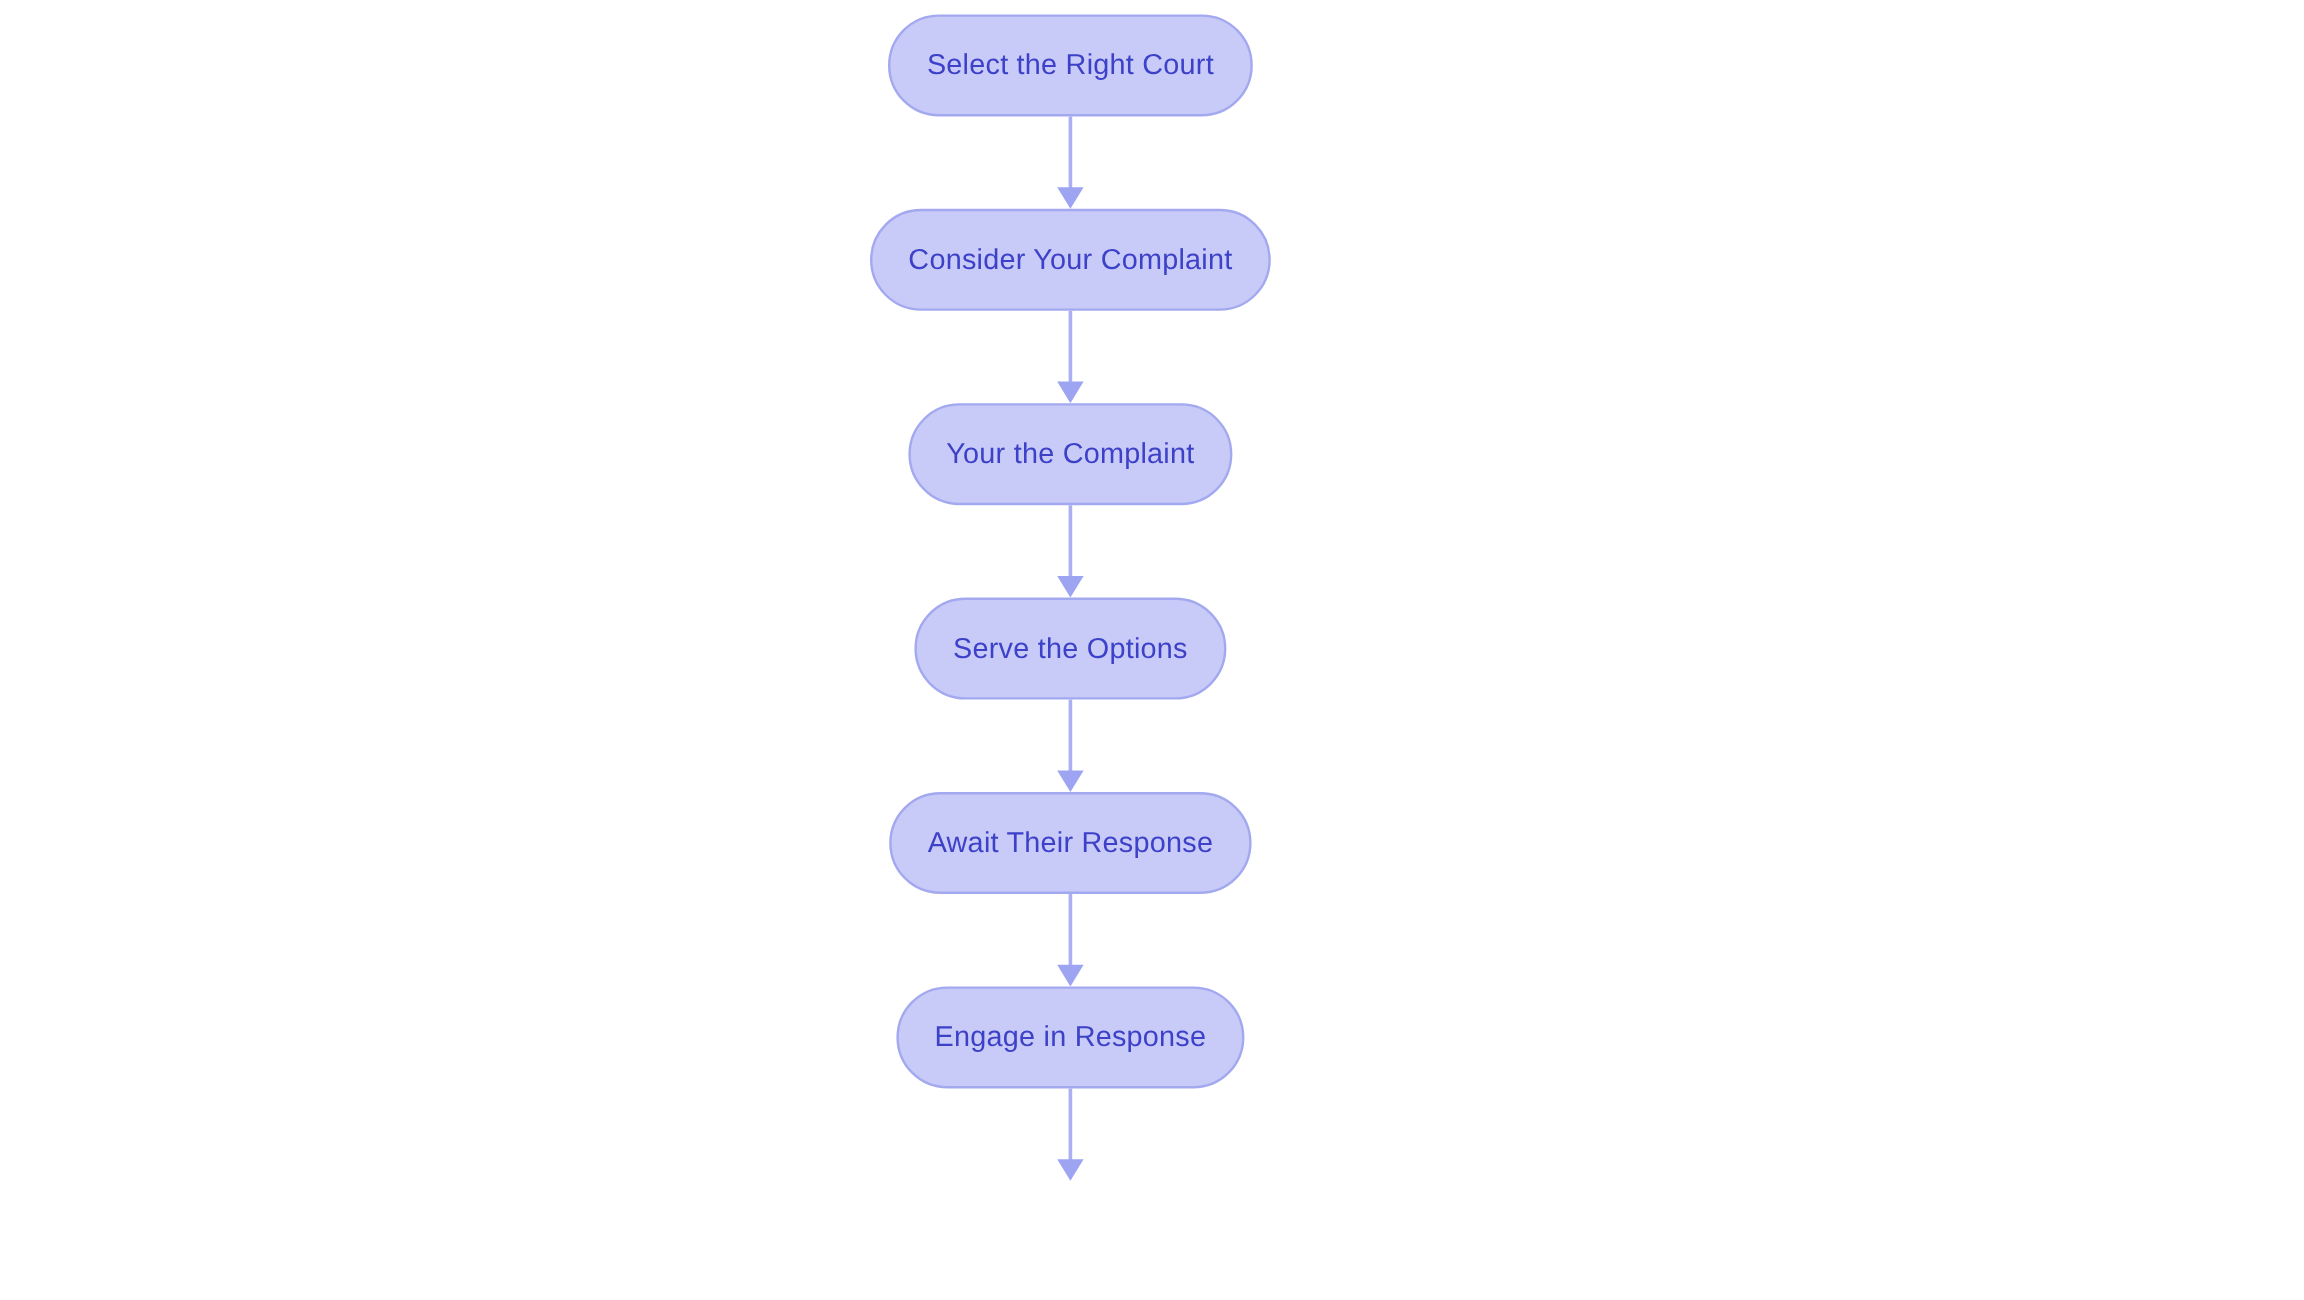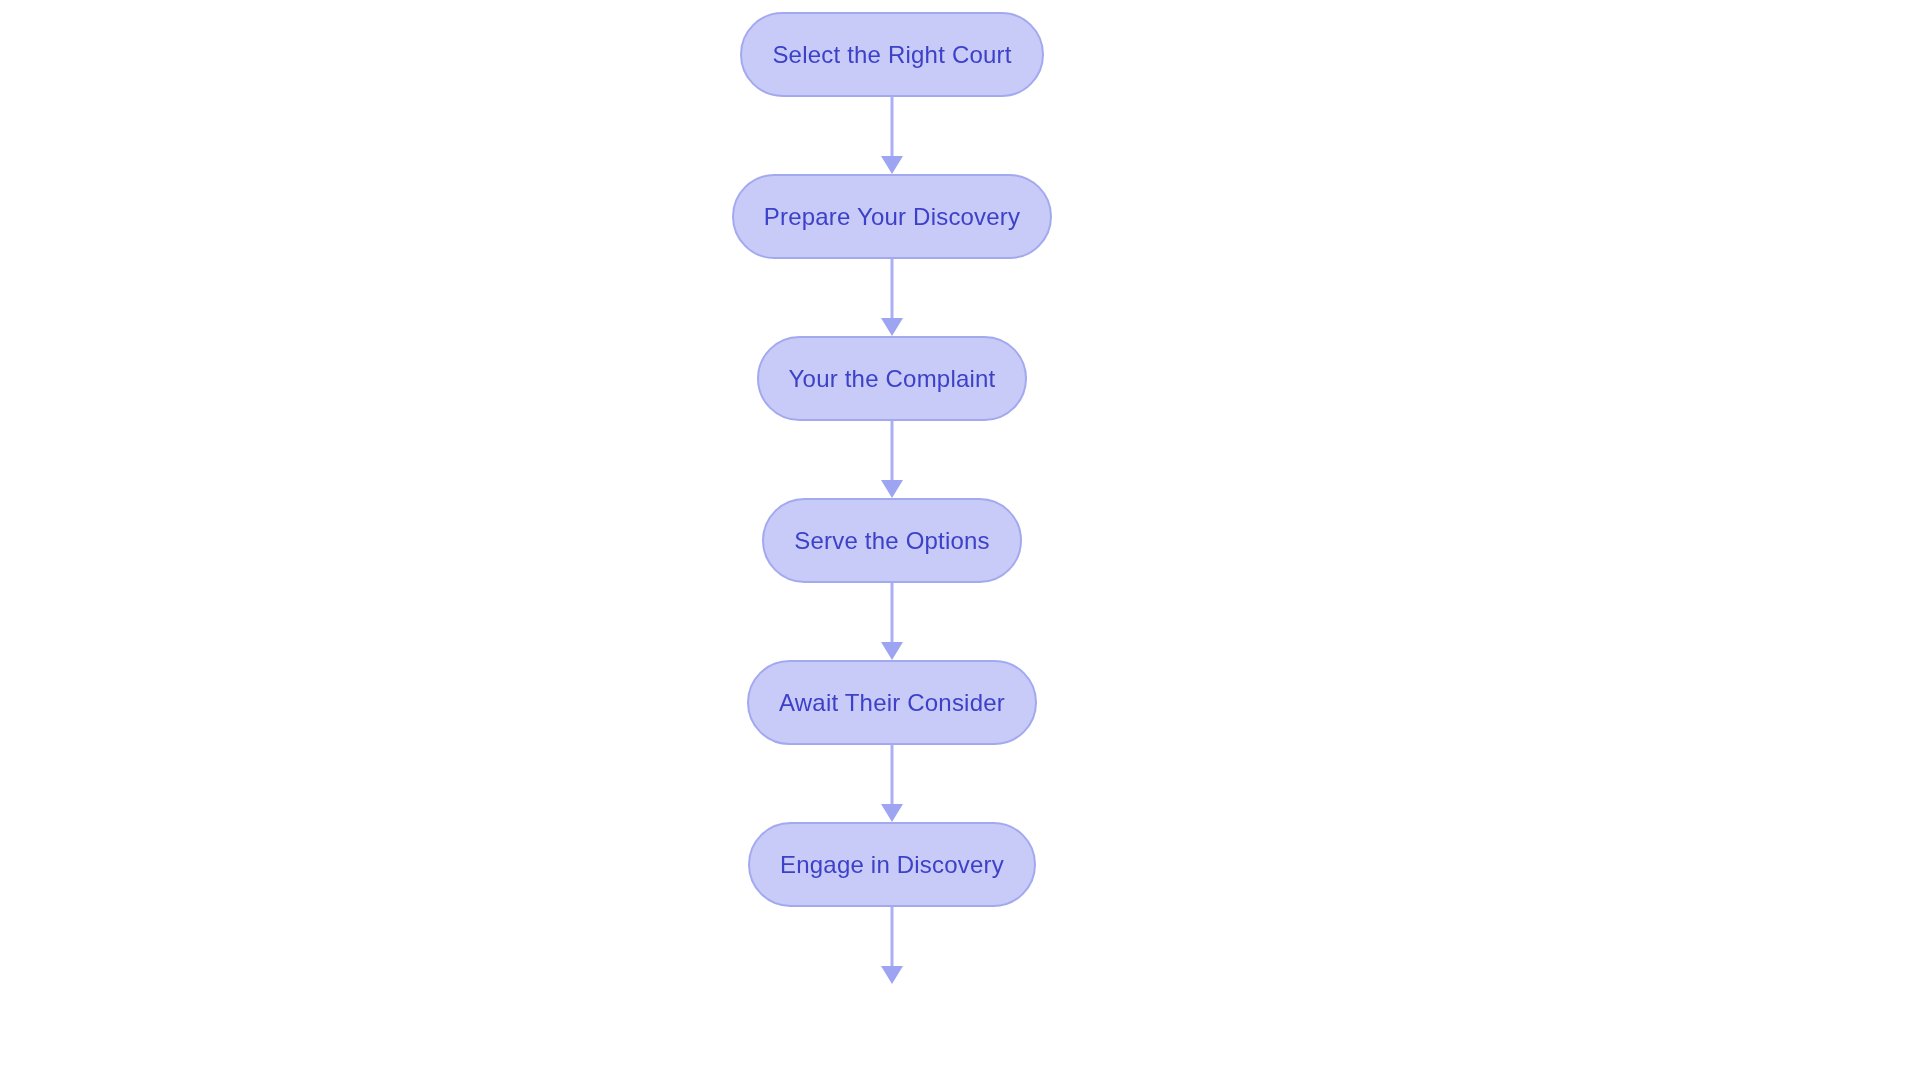--- a/index.html
+++ b/index.html
@@ -73,39 +73,39 @@
 </head>
 <body>
 
 <div class="canvas">
   <div class="flow" id="flow">
       <div class="node">Select the Right Court</div>
       <div class="connector">
         <div class="line"></div>
         <div class="head"></div>
       </div>
-      <div class="node">Prepare Your Discovery</div>
+      <div class="node">Consider Your Complaint</div>
       <div class="connector">
         <div class="line"></div>
         <div class="head"></div>
       </div>
       <div class="node">Your the Complaint</div>
       <div class="connector">
         <div class="line"></div>
         <div class="head"></div>
       </div>
       <div class="node">Serve the Options</div>
       <div class="connector">
         <div class="line"></div>
         <div class="head"></div>
       </div>
-      <div class="node">Await Their Consider</div>
+      <div class="node">Await Their Response</div>
       <div class="connector">
         <div class="line"></div>
         <div class="head"></div>
       </div>
-      <div class="node">Engage in Discovery</div>
+      <div class="node">Engage in Response</div>
       <div class="connector">
         <div class="line"></div>
         <div class="head"></div>
       </div>
     </div>
 </div>
 
 </body></html>

